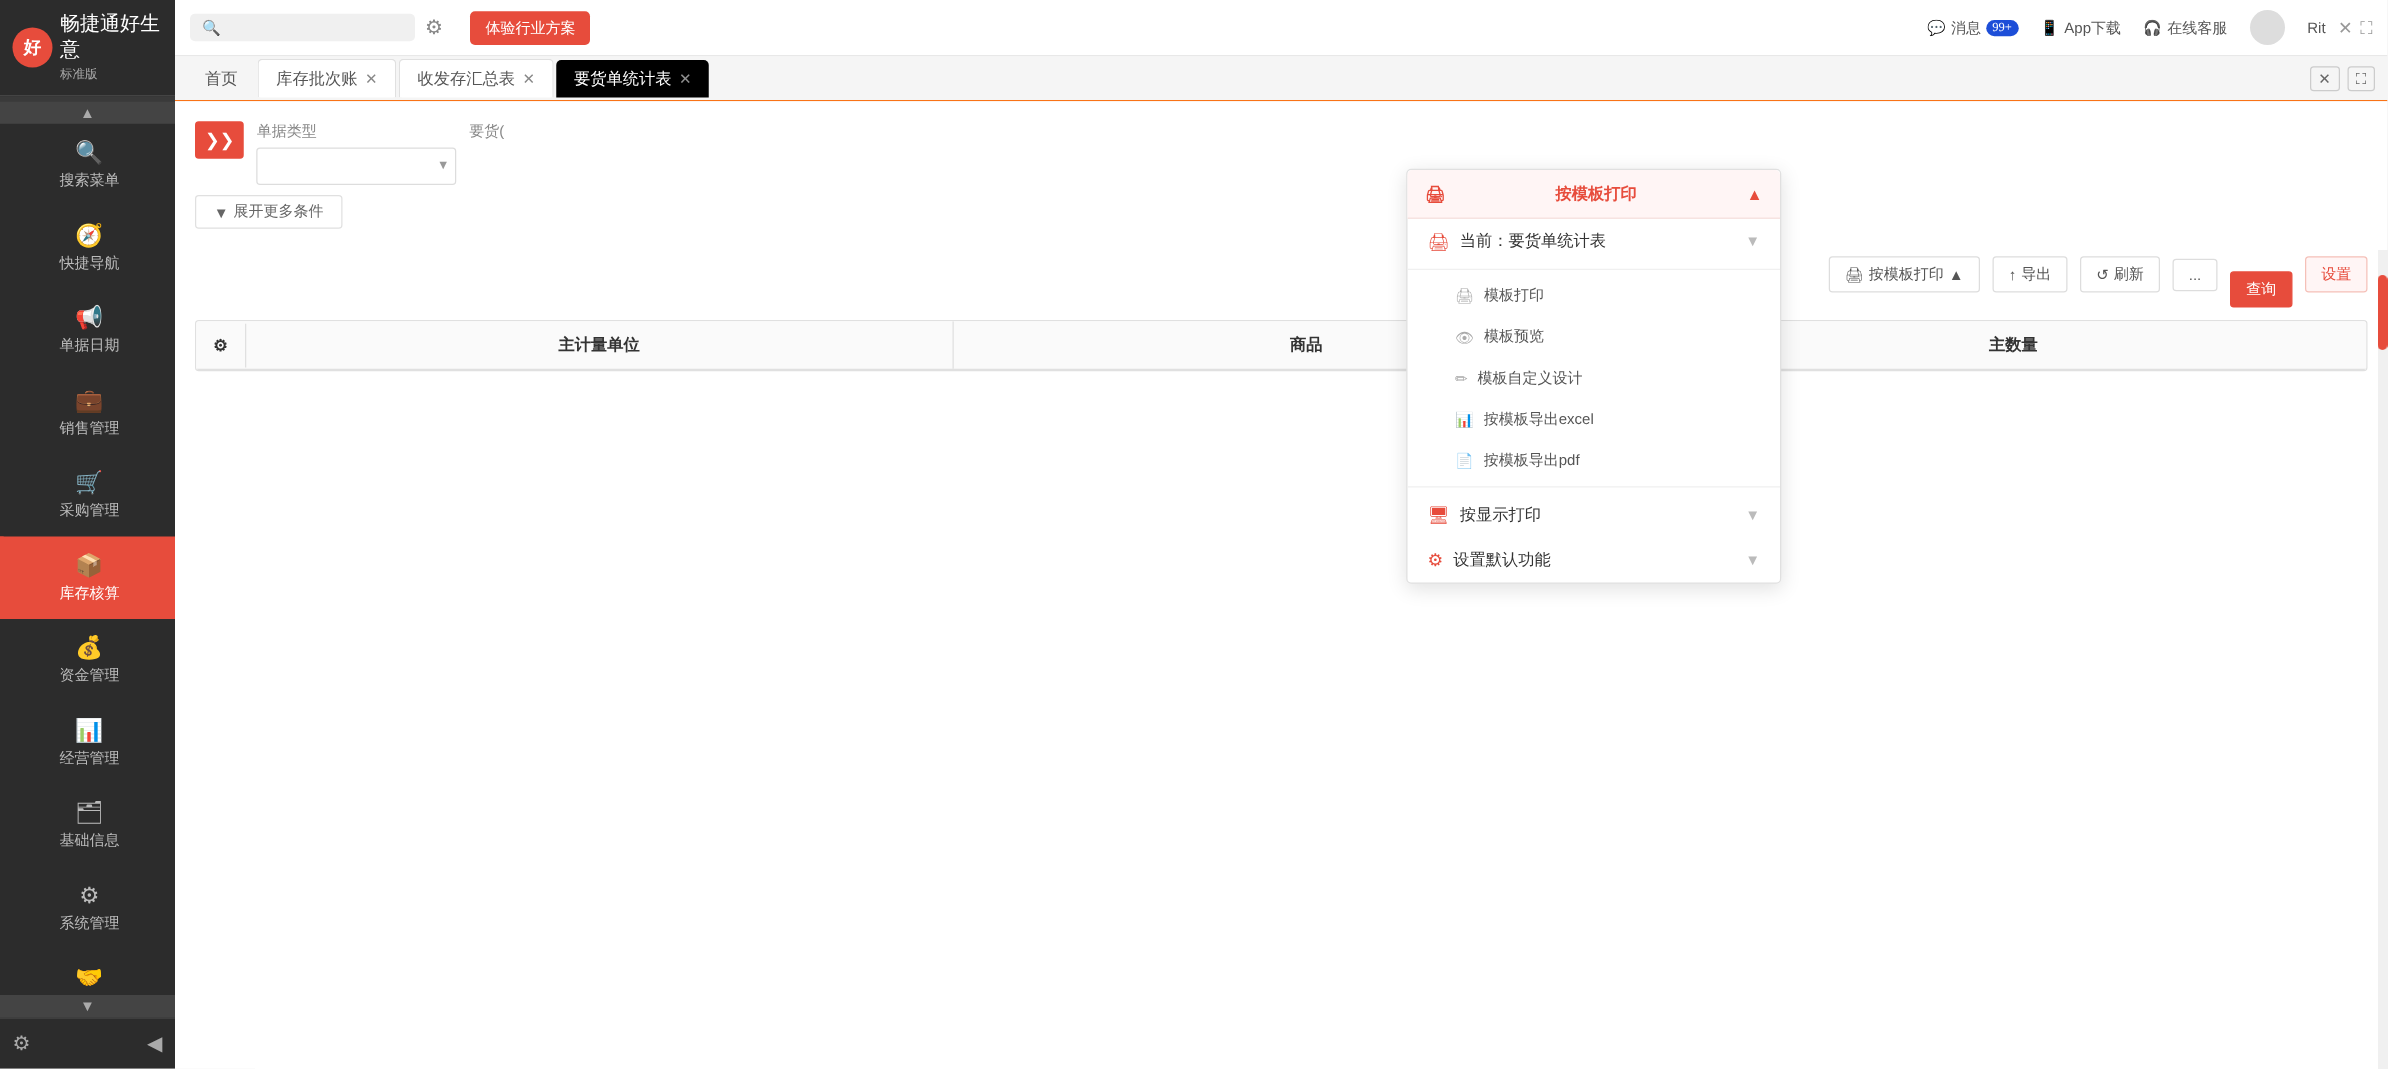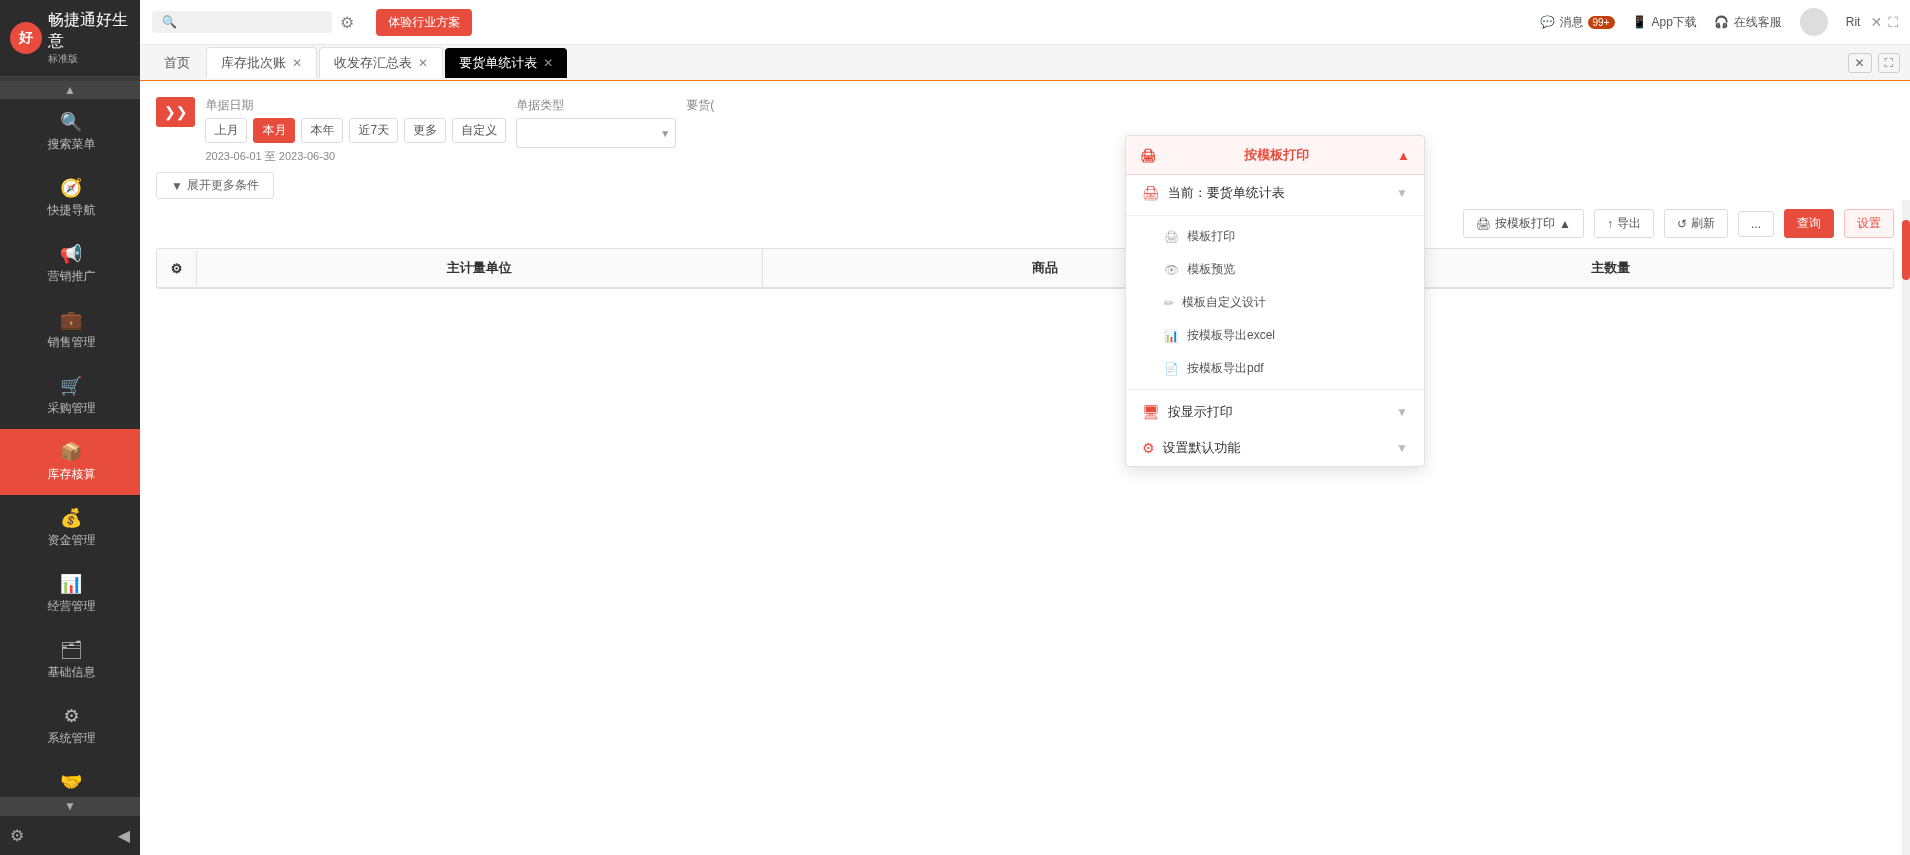--- a/index.html
+++ b/index.html
@@ -96,25 +96,26 @@
     }
     .topbar-right {
       margin-left: auto;
       display: flex; align-items: center; gap: 18px;
     }
     .topbar-right-item {
       display: flex; align-items: center; gap: 4px;
       color: #555; font-size: 12px; cursor: pointer;
     }
     .topbar-badge {
-      background: #c2410c;
+      background: #1d4ed8;
       color: white;
       border-radius: 8px;
       font-size: 10px;
       padding: 1px 5px;
+      font-family: Liberation Serif, serif;
     }
     .topbar-avatar {
       width: 28px; height: 28px;
       background: #ddd;
       border-radius: 50%;
     }
     .topbar-username { color: #555; font-size: 12px; }
     .topbar-resize-btn { color: #999; font-size: 14px; cursor: pointer; }
 
     
@@ -274,20 +275,21 @@
       background: #fff;
       border-radius: 3px;
       font-size: 12px;
       color: #555;
       cursor: pointer;
     }
     .action-btn.primary {
       background: #e74c3c;
       color: white;
       border-color: #e74c3c;
+      margin-top: 24px;
     }
     .action-btn.settings {
       background: #fff5f5;
       color: #e74c3c;
       border-color: #f5c0b8;
     }
 
     
     .table-wrap {
       border: 1px solid #e0e0e0;
@@ -417,21 +419,21 @@
     <div class="nav-item">
       <span class="nav-item-icon">🔍</span>
       <span>搜索菜单</span>
     </div>
     <div class="nav-item">
       <span class="nav-item-icon">🧭</span>
       <span>快捷导航</span>
     </div>
     <div class="nav-item">
       <span class="nav-item-icon">📢</span>
-      <span>营销推广</span>
+      <span>单据日期</span>
     </div>
     <div class="nav-item">
       <span class="nav-item-icon">💼</span>
       <span>销售管理</span>
     </div>
     <div class="nav-item">
       <span class="nav-item-icon">🛒</span>
       <span>采购管理</span>
     </div>
     <div class="nav-item active">
@@ -519,32 +521,20 @@
       <button class="tabs-right-btn">✕</button>
       <button class="tabs-right-btn">⛶</button>
     </div>
   </div>
 
   <div class="content">
 
     <div class="filter-bar">
       <button class="filter-toggle-btn">❯❯</button>
 
-      <div class="filter-group">
-        <span class="filter-label">单据日期</span>
-        <div class="filter-date-row">
-          <button class="filter-date-btn">上月</button>
-          <button class="filter-date-btn active">本月</button>
-          <button class="filter-date-btn">本年</button>
-          <button class="filter-date-btn">近7天</button>
-          <button class="filter-date-btn">更多</button>
-          <button class="filter-date-btn">自定义</button>
-        </div>
-        <div class="filter-date-range">2023-06-01 至 2023-06-30</div>
-      </div>
 
       <div class="filter-group">
         <span class="filter-label">单据类型</span>
         <div class="filter-select-wrap">
           <select class="filter-select">
             <option value=""></option>
           </select>
           <span class="filter-select-arrow">▼</span>
         </div>
       </div>

